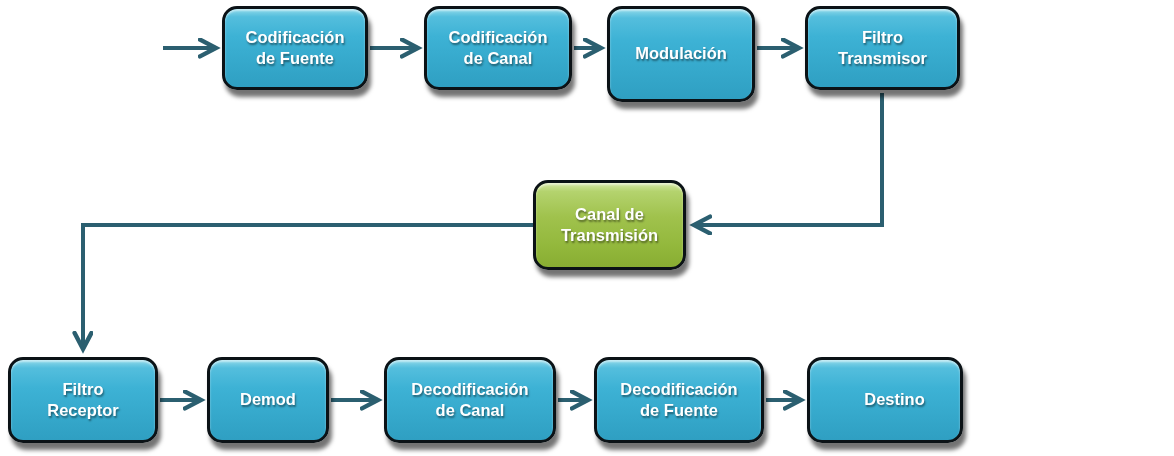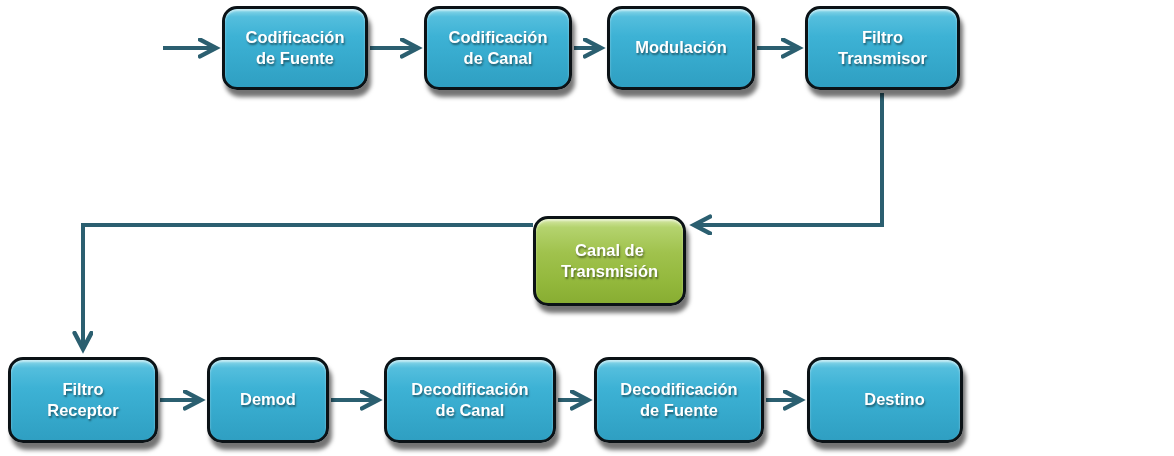--- a/index.html
+++ b/index.html
@@ -40,27 +40,26 @@
     box-shadow: 3px 7px 4px rgba(0,0,0,0.55),
                 inset 0 2px 2px rgba(255,255,255,0.5);
   }
   .node.blue {
     background: linear-gradient(180deg,
       #8ed9ea 0%, #54bedd 10%, #3db2d5 35%, #35a8cb 70%, #2f9fc2 100%);
   }
   .node.green {
     background: linear-gradient(180deg,
       #d6e8a6 0%, #b4d36e 10%, #a0c24d 40%, #93b83c 75%, #88ad32 100%);
-    margin-top: 36px;
   }
   
   .n-fuente        { left:  15px; top:   6px; width: 146px; height: 84px; }
   .n-cod-fuente    { left: 222px; top:   6px; width: 146px; height: 84px; }
   .n-cod-canal     { left: 424px; top:   6px; width: 148px; height: 84px; }
-  .n-modulacion    { left: 607px; top:   6px; width: 148px; height: 84px; }
+  .n-modulacion    { left: 607px; top:   6px; width: 148px; height: 96px; }
   .n-filtro-trans  { left: 805px; top:   6px; width: 155px; height: 84px; }
   .n-canal-trans   { left: 533px; top: 180px; width: 153px; height: 90px; }
   .n-filtro-recep  { left:   8px; top: 357px; width: 150px; height: 86px; }
   .n-demod         { left: 207px; top: 357px; width: 122px; height: 86px; }
   .n-decod-canal   { left: 384px; top: 357px; width: 172px; height: 86px; }
   .n-decod-fuente  { left: 594px; top: 357px; width: 170px; height: 86px; }
   .n-destino       { left: 807px; top: 357px; width: 156px; height: 86px; padding-left: 19px; }
 </style>
 </head>
 <body>

